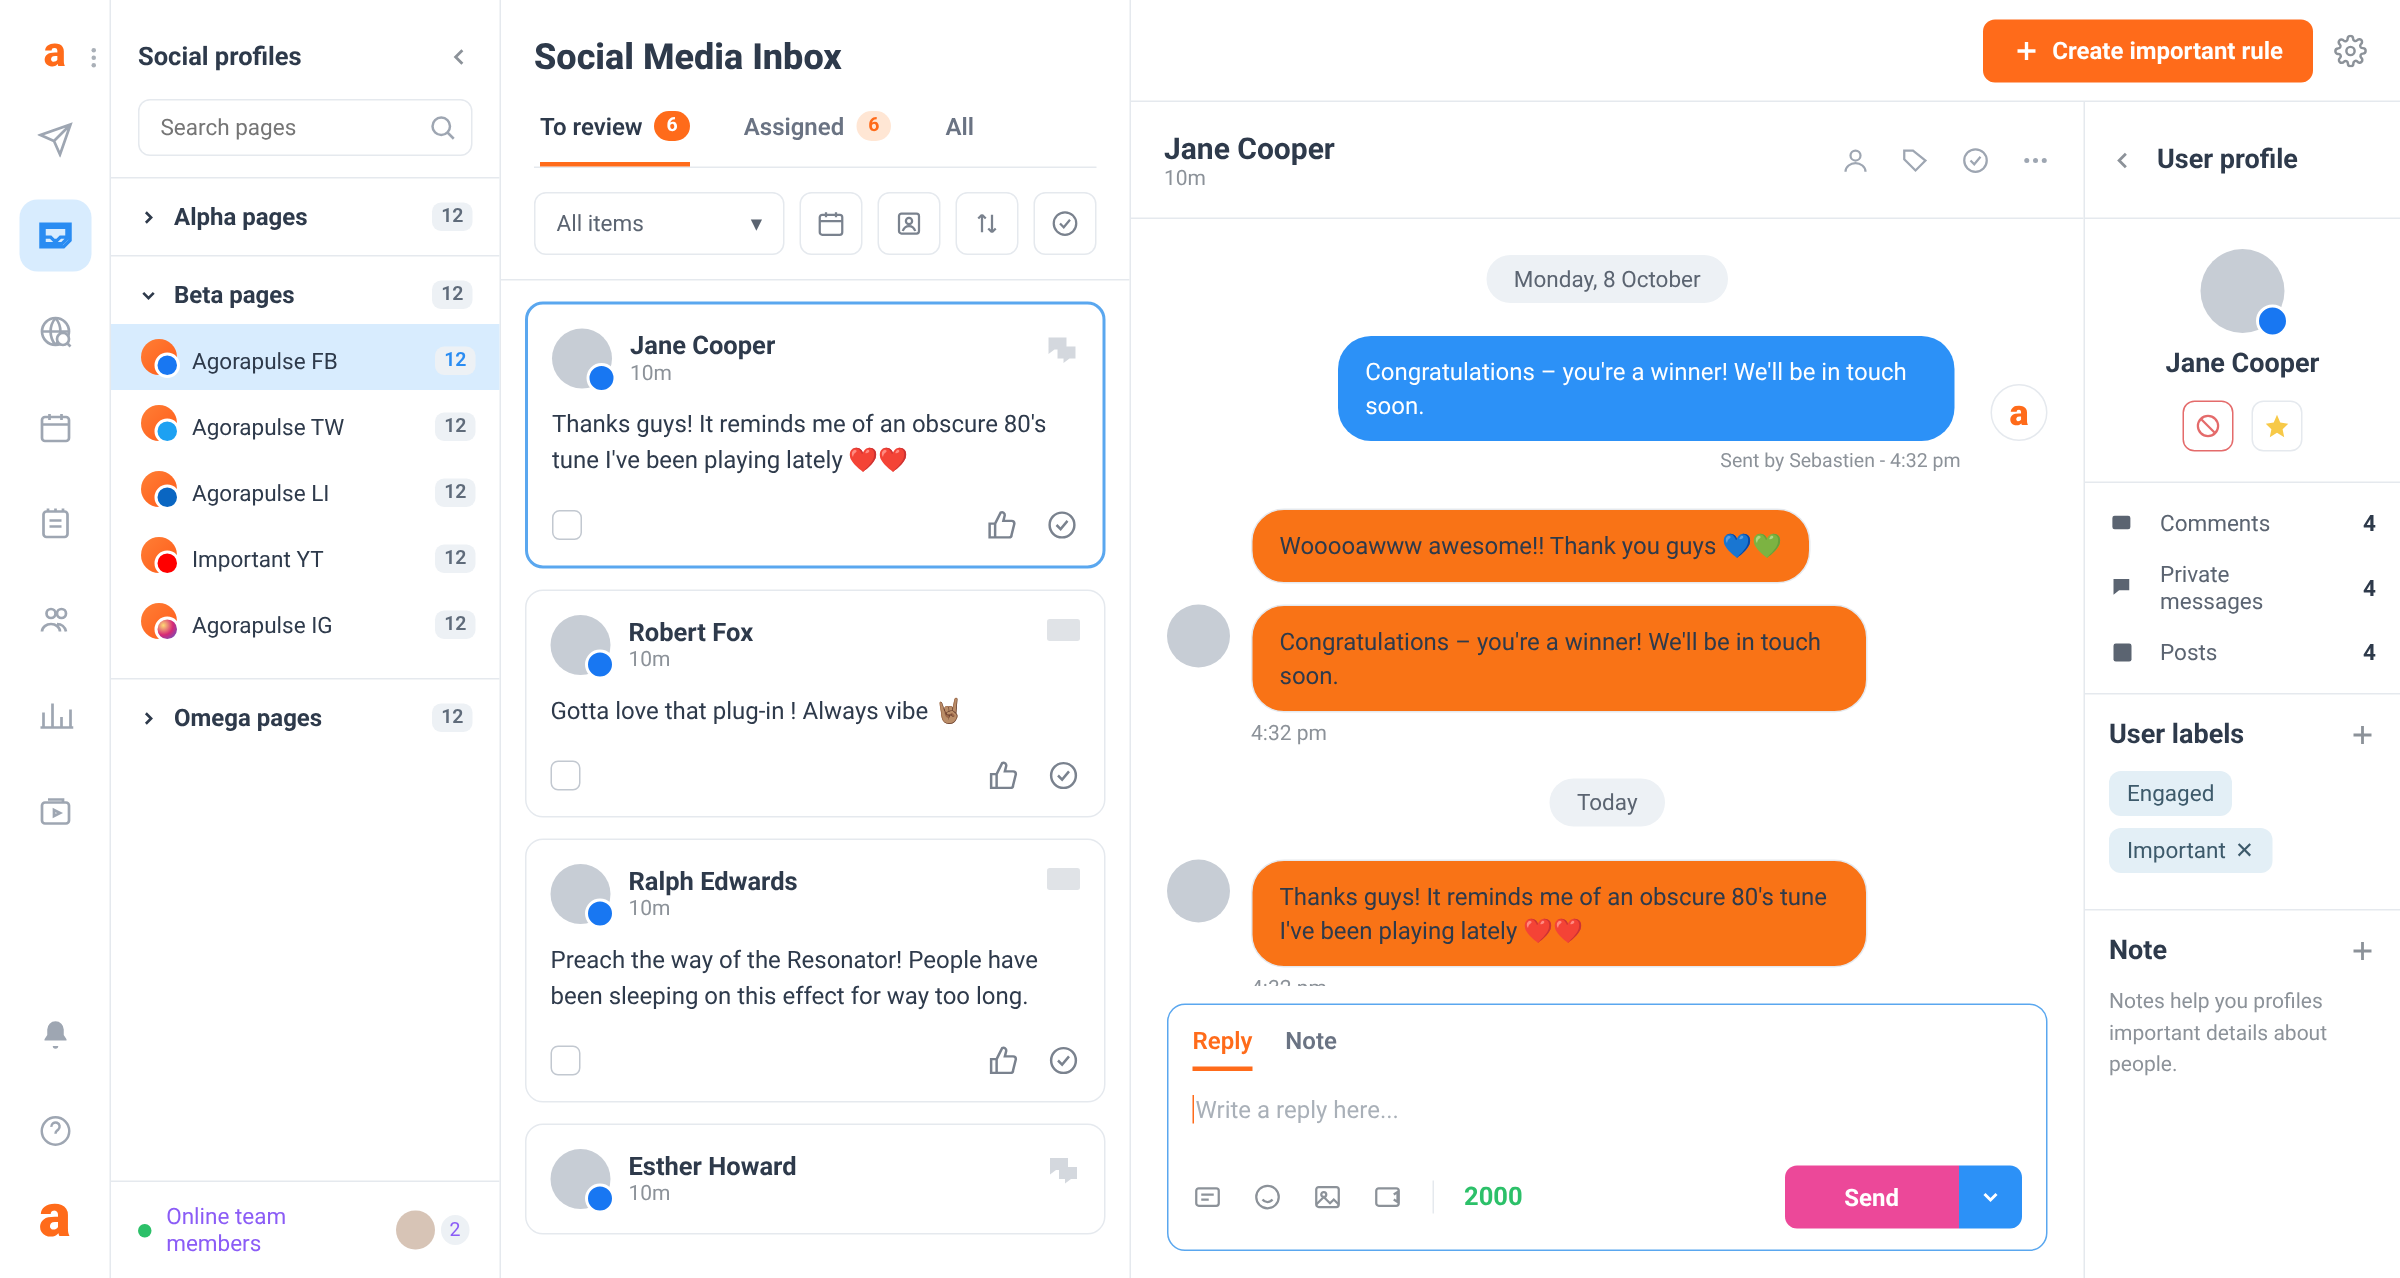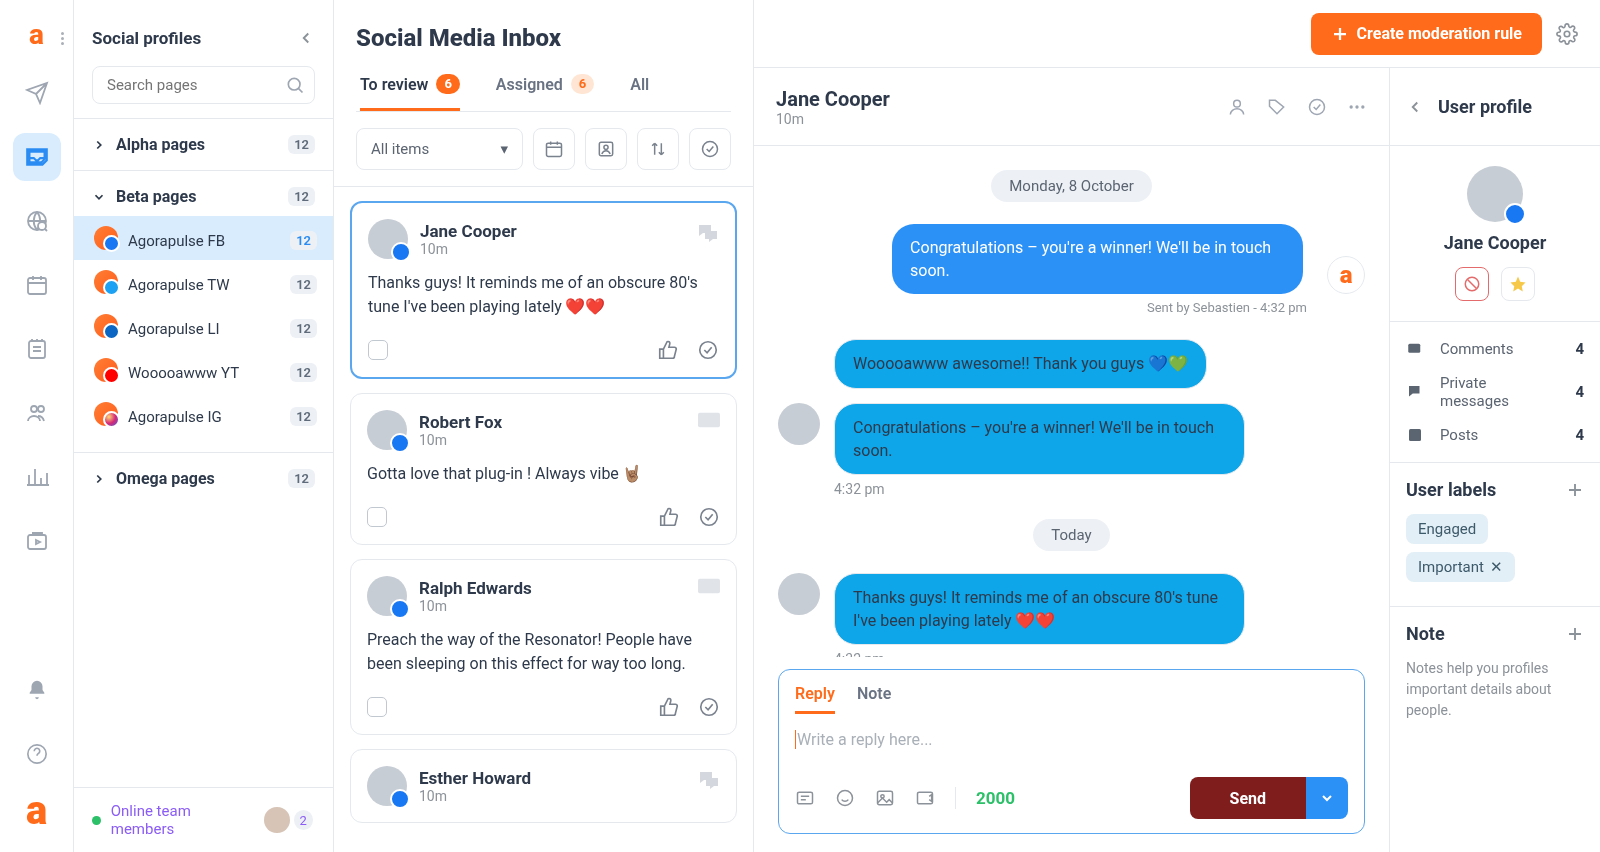--- a/index.html
+++ b/index.html
@@ -91,37 +91,37 @@
   .thread-hdr{height:78px;margin-top:68px;border-bottom:1px solid var(--border);padding:14px 22px;display:flex;align-items:center}
   .thread-hdr .info strong{font-size:20px}
   .thread-hdr .sp{flex:1}
   .hic{color:#9ea6b2;margin-left:20px;cursor:pointer}
   .msgs{flex:1;overflow-y:auto;padding:24px 24px 0}
   .date-chip{background:#edf1f5;color:#5b6471;font-size:15px;border-radius:18px;padding:7px 18px;display:table;margin:0 auto 22px}
   .row{display:flex;gap:14px;margin-bottom:4px}
   .row.right{justify-content:flex-end}
   .bubble{max-width:70%;padding:12px 18px;border-radius:22px;font-size:16px;line-height:1.45}
   .bubble.out{background:var(--blue);color:#fff}
-  .bubble.in{background:#0ea5e9;border:1px solid var(--border)}
+  .bubble.in{background:#f97316;border:1px solid var(--border)}
   .sent-by{font-size:13px;color:#8c9299;text-align:right;margin:6px 58px 24px 0}
   .row .sav{width:42px;height:42px;border-radius:50%;background:#c7cdd5;flex-shrink:0}
   .row .logo-av{width:38px;height:38px;border-radius:50%;background:#fff;border:1px solid var(--border);display:flex;align-items:center;justify-content:center;color:var(--orange);font-weight:900;font-size:24px;align-self:flex-end;margin-left:10px}
   .mtime{font-size:14px;color:#8c9299;margin:6px 0 22px 56px}
   .compose{margin:12px 24px 18px;border:1.5px solid #5aa7ef;border-radius:12px;padding:14px 16px}
   .ctabs{display:flex;gap:22px;font-size:16px}
   .ctab{color:#6a7383;font-weight:600;padding-bottom:8px;border-bottom:3px solid transparent}
   .ctab.active{color:var(--orange);border-bottom-color:var(--orange)}
   .cinput{margin:16px 0 28px;font-size:16px;color:#a9b0b8}
   .cinput .cursor{border-left:1.5px solid var(--orange);padding-left:1px}
   .cbar{display:flex;align-items:center;gap:20px;color:#8c9299}
   .cbar .divider{width:1px;height:22px;background:var(--border)}
   .cbar .cc{color:#2cc069;font-weight:700;font-size:17px}
   .cbar .sp{flex:1}
   .send{height:42px;display:flex}
-  .send-btn{background:#7f1d1d;color:#fff;border:none;padding:0 40px;border-radius:8px 0 0 8px;font-weight:700;font-size:16px}
+  .send-btn{background:#ec4899;color:#fff;border:none;padding:0 40px;border-radius:8px 0 0 8px;font-weight:700;font-size:16px}
   .send-more{background:var(--blue);color:#fff;width:42px;display:flex;align-items:center;justify-content:center;border-radius:0 8px 8px 0}
 
   
   .uprof{width:210px;display:flex;flex-direction:column}
   .uprof-hdr{height:78px;margin-top:68px;border-bottom:1px solid var(--border);display:flex;align-items:center;gap:14px;padding:0 16px}
   .uprof-hdr strong{font-size:18px}
   .pcenter{display:flex;flex-direction:column;align-items:center;padding:20px 0;border-bottom:1px solid var(--border)}
   .pav{width:56px;height:56px;border-radius:50%;background:#c7cdd5;position:relative;margin-bottom:10px}
   .pav::after{content:"";position:absolute;right:-3px;bottom:-3px;width:18px;height:18px;border:2px solid #fff;border-radius:50%;background:#1877f2}
   .pname{font-size:18px;font-weight:700;margin-bottom:14px}
@@ -263,21 +263,21 @@
         <span class="name">Agorapulse TW</span>
         <span class="count">12</span>
       </div>
       <div class="page">
         <div class="page-ic pi-li"></div>
         <span class="name">Agorapulse LI</span>
         <span class="count">12</span>
       </div>
       <div class="page">
         <div class="page-ic pi-yt"></div>
-        <span class="name">Wooooawww YT</span>
+        <span class="name">Important YT</span>
         <span class="count">12</span>
       </div>
       <div class="page">
         <div class="page-ic pi-ig"></div>
         <span class="name">Agorapulse IG</span>
         <span class="count">12</span>
       </div>
     </div>
   </div>
 
@@ -447,21 +447,21 @@
   </div>
 </div>
 
 <div class="topbar">
   <button class="primary-btn">
     <span>
         <svg width="18" height="18" viewBox="0 0 24 24" fill="none" stroke="currentColor" stroke-width="3">
           <path d="M12 4v16M4 12h16"></path>
         </svg>
       </span>
-    <span>Create moderation rule</span>
+    <span>Create important rule</span>
   </button>
   <span class="gear">
       <svg width="22" height="22" viewBox="0 0 24 24" fill="none" stroke="currentColor" stroke-width="1.8">
         <circle cx="12" cy="12" r="3"></circle>
         <path d="M19.4 15a1.7 1.7 0 00.3 1.8l.1.1a2 2 0 11-2.8 2.8l-.1-.1a1.7 1.7 0 00-1.8-.3 1.7 1.7 0 00-1 1.5V21a2 2 0 01-4 0v-.1a1.7 1.7 0 00-1-1.5 1.7 1.7 0 00-1.8.3l-.1.1a2 2 0 11-2.8-2.8l.1-.1a1.7 1.7 0 00.3-1.8 1.7 1.7 0 00-1.5-1H3a2 2 0 010-4h.1a1.7 1.7 0 001.5-1 1.7 1.7 0 00-.3-1.8l-.1-.1a2 2 0 112.8-2.8l.1.1a1.7 1.7 0 001.8.3 1.7 1.7 0 001-1.5V3a2 2 0 014 0v.1a1.7 1.7 0 001 1.5 1.7 1.7 0 001.8-.3l.1-.1a2 2 0 112.8 2.8l-.1.1a1.7 1.7 0 00-.3 1.8 1.7 1.7 0 001.5 1H21a2 2 0 010 4h-.1a1.7 1.7 0 00-1.5 1z"></path>
       </svg>
     </span>
 </div>
 
 <div class="conv">

